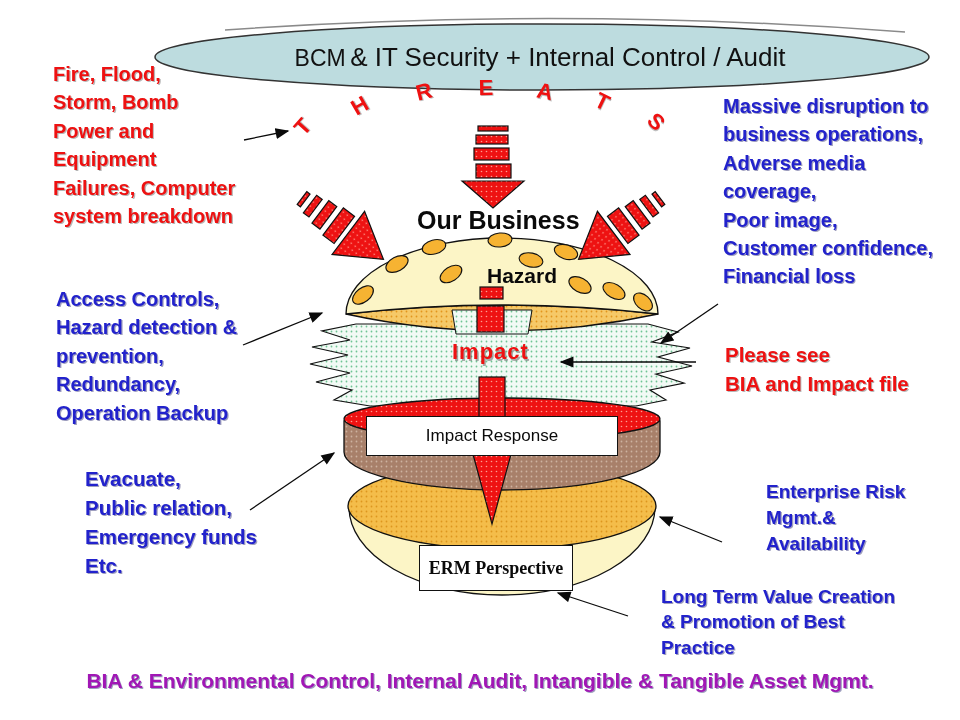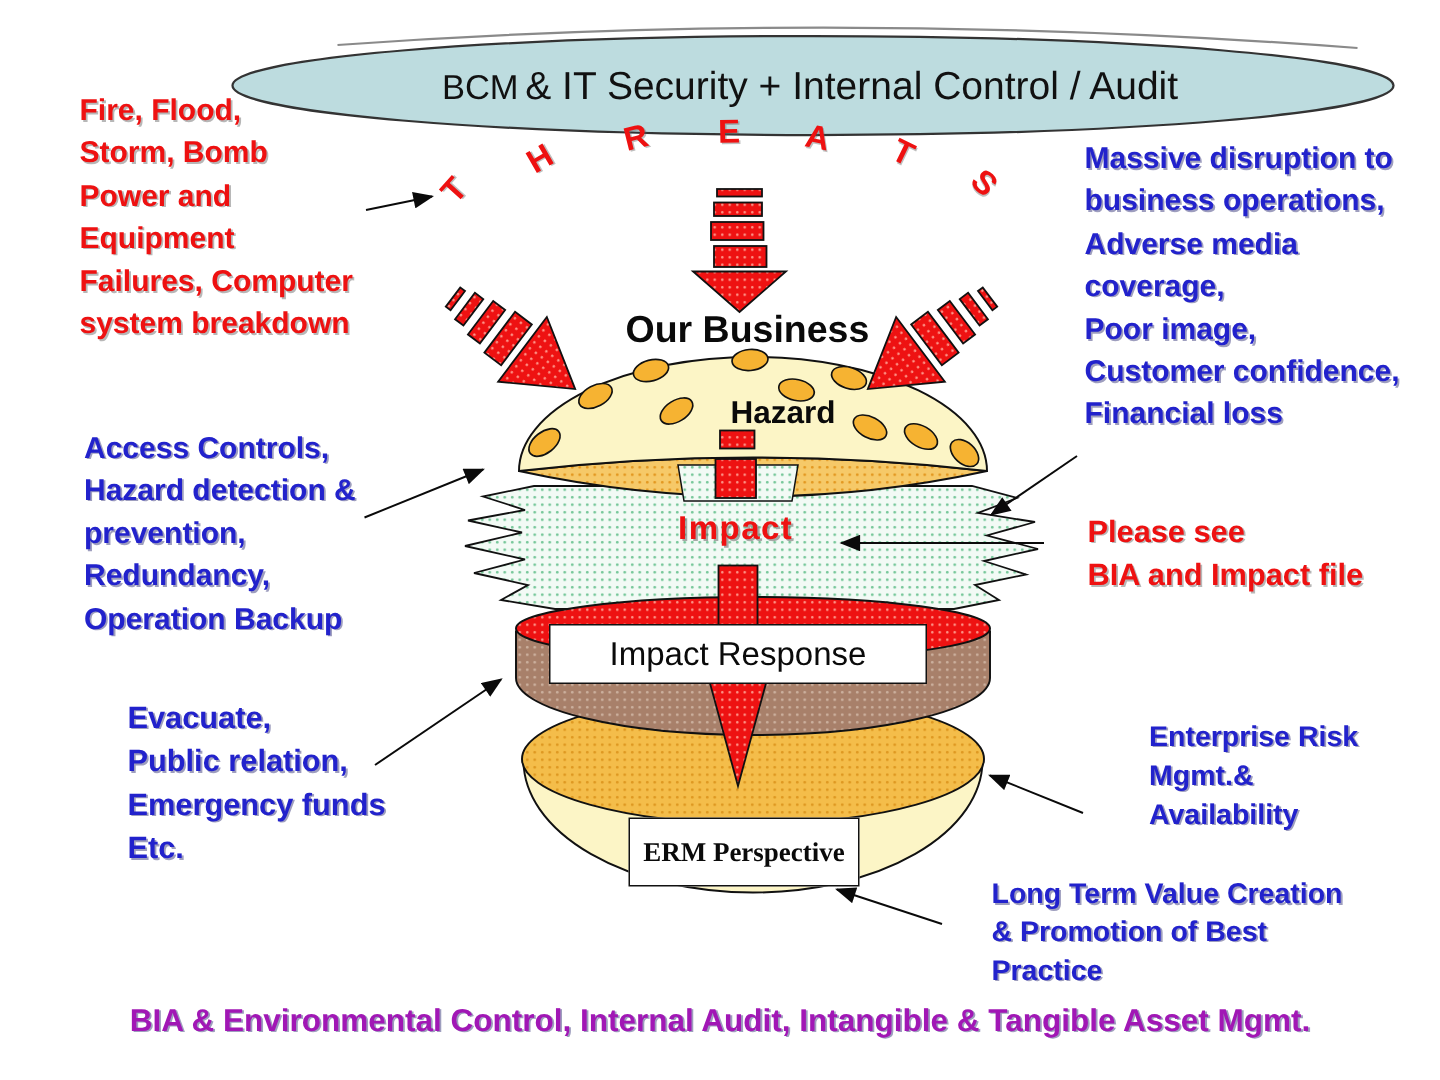--- a/index.html
+++ b/index.html
@@ -13,21 +13,21 @@
   .blk{color:#0a0a0a;}
   .sh{text-shadow:1.2px 1.2px 0 rgba(95,95,95,0.45);}
   .shb{text-shadow:1.2px 1.2px 0 rgba(40,40,110,0.45);}
   .title-band{position:absolute;left:160px;top:36px;width:760px;text-align:center;line-height:42px;color:#111;}
   .title-band .em{font-size:23px;font-weight:normal;}
   .title-band .rest{font-size:26px;font-weight:400;text-align:center;}
   .tl{position:absolute;color:#ee1111;font-weight:bold;font-size:22px;
       transform:translate(-50%,-50%) rotate(var(--r));text-shadow:1px 1px 0 rgba(95,95,95,0.4);}
   .wbox{position:absolute;background:#ffffff;border:1.6px solid #111;display:flex;
         align-items:center;justify-content:center;}
-  .ir-box{left:366px;top:416px;width:250px;height:38px;font-size:22px;color:#0a0a0a;}
+  .ir-box{left:366px;top:416px;width:250px;height:38px;font-size:17px;color:#0a0a0a;}
   .erm-box{left:419px;top:545px;width:152px;height:44px;font-family:"Liberation Serif",serif;
            font-weight:bold;font-size:18px;color:#0a0a0a;}
   .footer{position:absolute;left:0;top:669px;width:960px;text-align:center;font-weight:bold;
           font-size:21px;}
 </style>
 </head>
 <body>
 
 <div class="slide">
 

